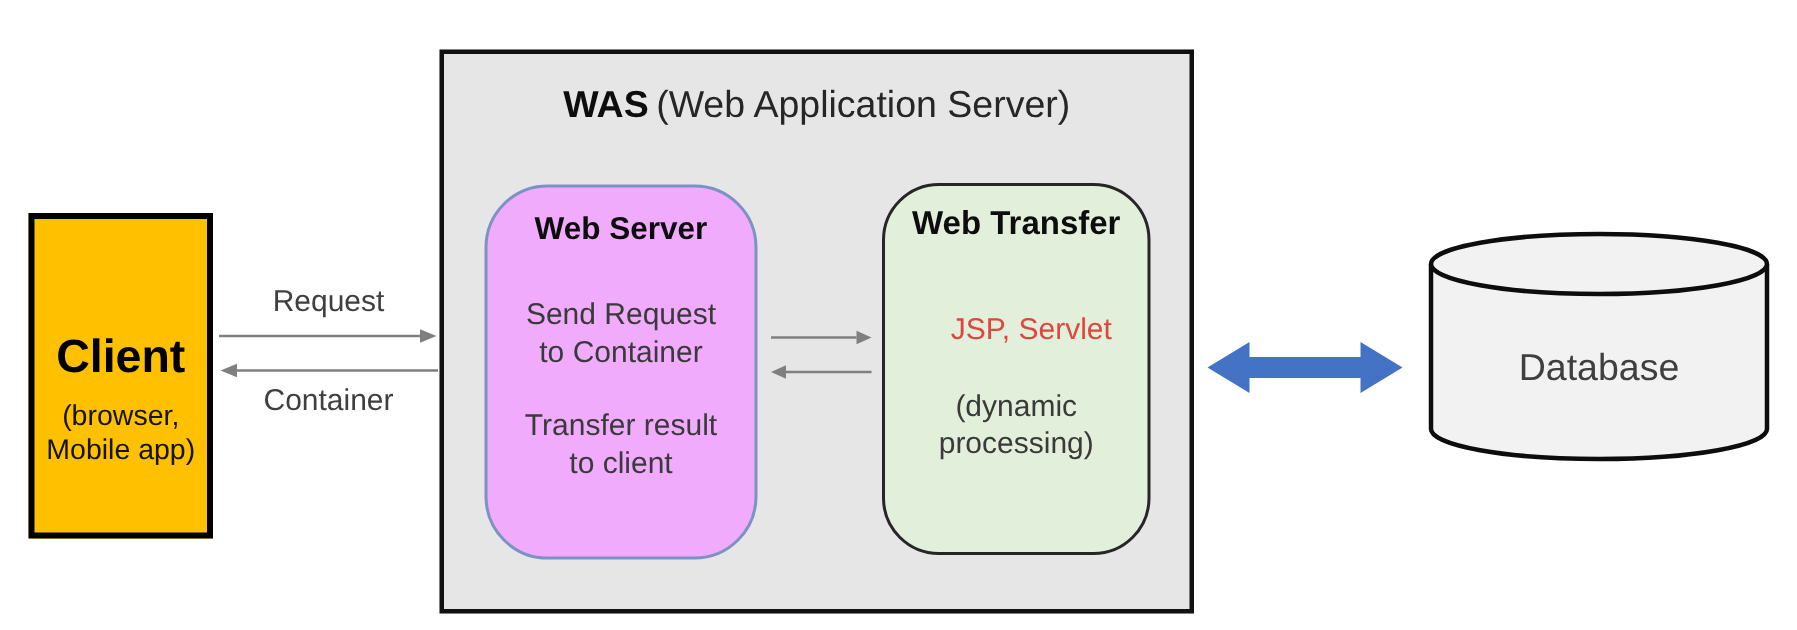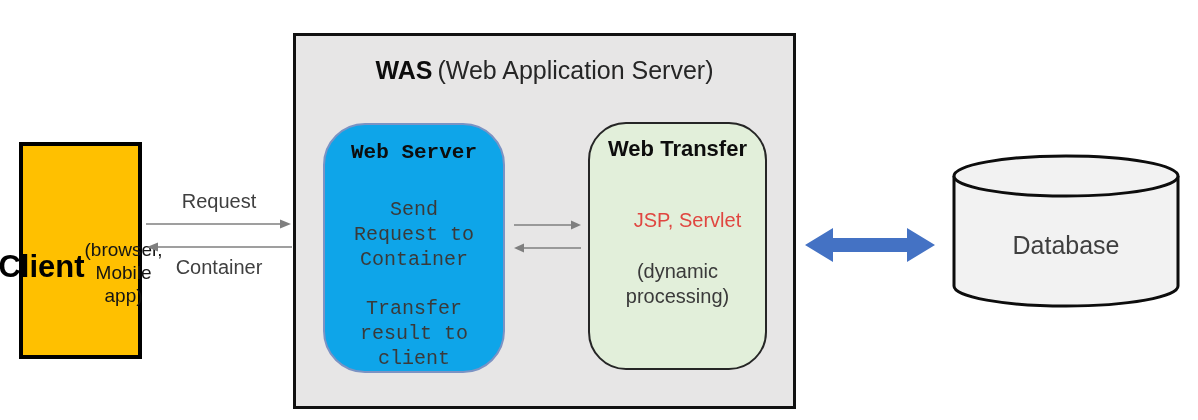--- a/index.html
+++ b/index.html
@@ -7,21 +7,21 @@
     position:relative;
     width:1198px;height:420px;
     background:#ffffff;
     font-family:"Liberation Sans",sans-serif;
     overflow:hidden;
   }
   
   .client-box{
     position:absolute;left:19px;top:142px;width:123px;height:217px;
     background:#FFC000;border:4px solid #000;box-sizing:border-box;
-    display:flex;flex-direction:row;align-items:center;justify-content:center;
+    display:flex;flex-direction:column;align-items:center;justify-content:center;
     text-align:center;padding-top:34px;
   }
   .client-title{font-size:31px;font-weight:bold;color:#000;line-height:1.05;}
   .client-subtitle{font-size:19px;color:#141414;margin-top:12px;line-height:1.2;width:108px;}
   
   .flow-label{position:absolute;left:144px;width:150px;text-align:center;
     font-size:20px;color:#3f3f3f;}
   #request-label{top:190px;}
   #response-label{top:256px;}
   #flow-arrows{position:absolute;left:144px;top:218px;}
@@ -30,22 +30,22 @@
     position:absolute;left:293px;top:33px;width:503px;height:376px;
     background:#E7E6E6;border:3px solid #111;box-sizing:border-box;
   }
   .was-title{position:absolute;top:20px;left:0;width:100%;text-align:center;
     font-size:25px;color:#262626;white-space:nowrap;}
   .was-title-bold{font-weight:bold;color:#0d0d0d;}
   .was-title-rest{margin-left:5px;}
   
   .web-server-box{
     position:absolute;left:27px;top:87px;width:182px;height:250px;
-    background:#0ea5e9;border:2px solid #7B93C4;border-radius:42px;
-    box-sizing:border-box;text-align:center;font-family:Liberation Mono, monospace;
+    background:#f0abfc;border:2px solid #7B93C4;border-radius:42px;
+    box-sizing:border-box;text-align:center;
   }
   .ws-title{margin-top:16px;font-size:21px;font-weight:bold;color:#0d0d0d;}
   .ws-task1{margin-top:33px;font-size:20px;color:#3a3a3a;line-height:25px;padding:0 18px;}
   .ws-task2{margin-top:24px;font-size:20px;color:#3a3a3a;line-height:25px;padding:0 24px;}
   
   .web-container-box{
     position:absolute;left:292px;top:86px;width:179px;height:248px;
     background:#E2EFDA;border:2px solid #262626;border-radius:38px;
     box-sizing:border-box;text-align:center;
   }

